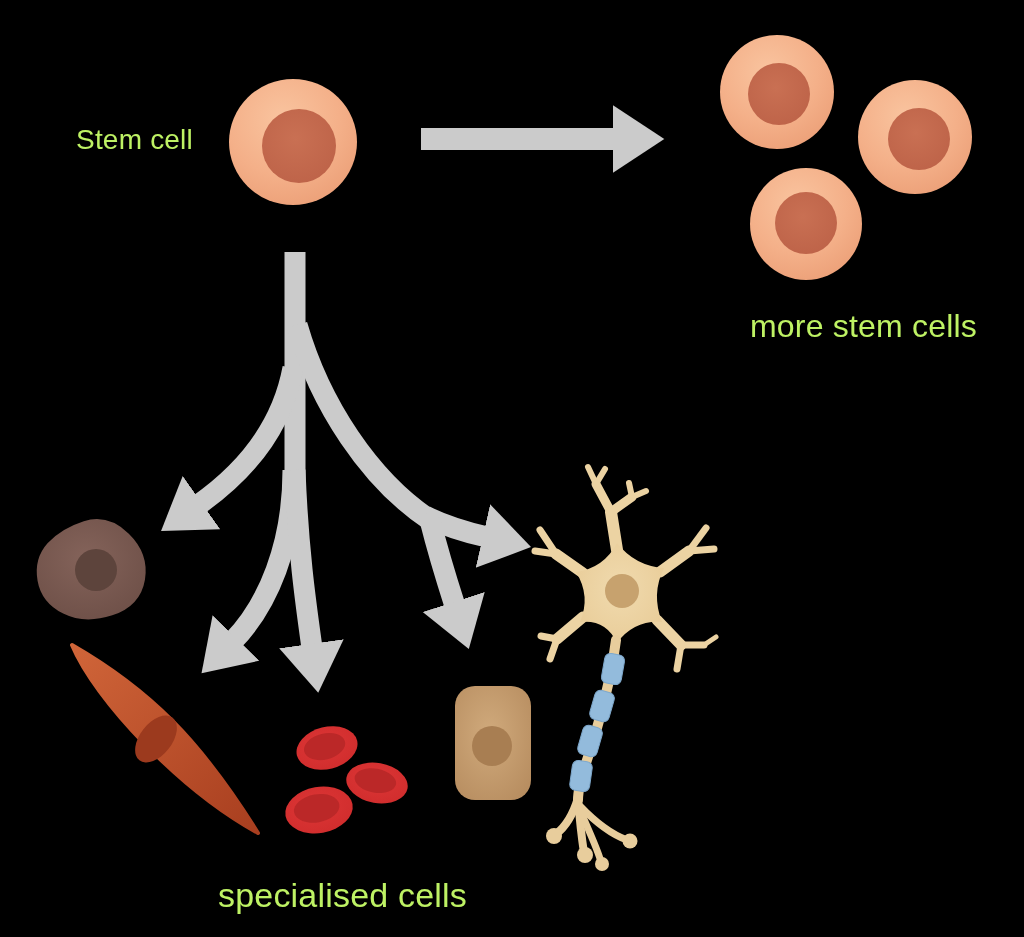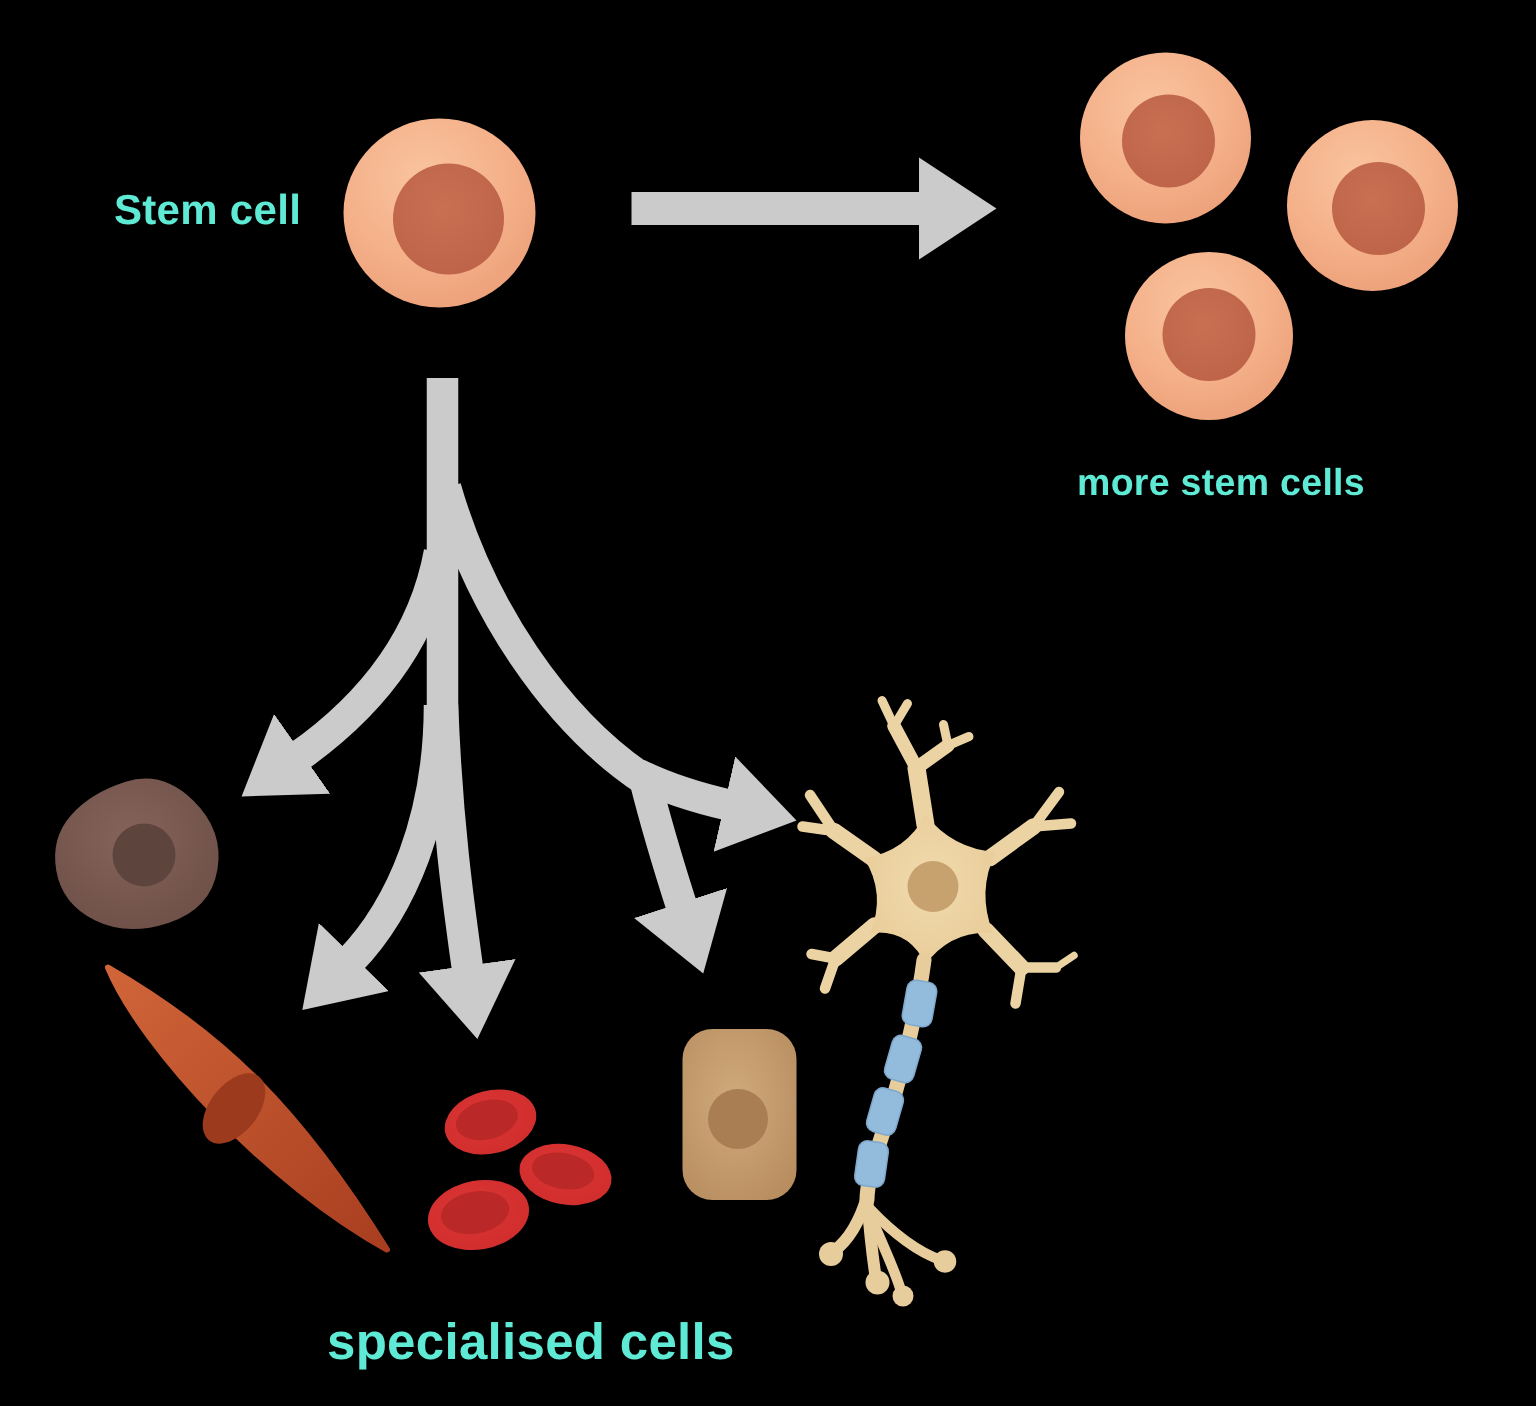--- a/index.html
+++ b/index.html
@@ -7,29 +7,29 @@
     position: relative;
     width: 1024px;
     height: 937px;
     background: #000000;
     overflow: hidden;
     font-family: "Liberation Sans", sans-serif;
   }
   #diagram-svg { position: absolute; left: 0; top: 0; }
   .diagram-label {
     position: absolute;
-    color: #5eead4;
-    font-weight: 700;
+    color: #bef264;
+    font-weight: 400;
     font-size: 28px;
     white-space: nowrap;
     letter-spacing: 0.2px;
     user-select: none;
   }
   #stem-cell-label        { left: 76px;  top: 124px; }
-  #more-stem-cells-label  { left: 718px; top: 308px; font-size: 25px; }
+  #more-stem-cells-label  { left: 750px; top: 308px; font-size: 32px; }
   #specialised-cells-label{ left: 218px; top: 876px; font-size: 34px; }
 </style>
 </head>
 <body>
 
 <div id="canvas">
 
   <svg id="diagram-svg" width="1024" height="937" viewBox="0 0 1024 937">
     <defs>
       <radialGradient id="gPeach" cx="0.42" cy="0.32" r="0.8">

